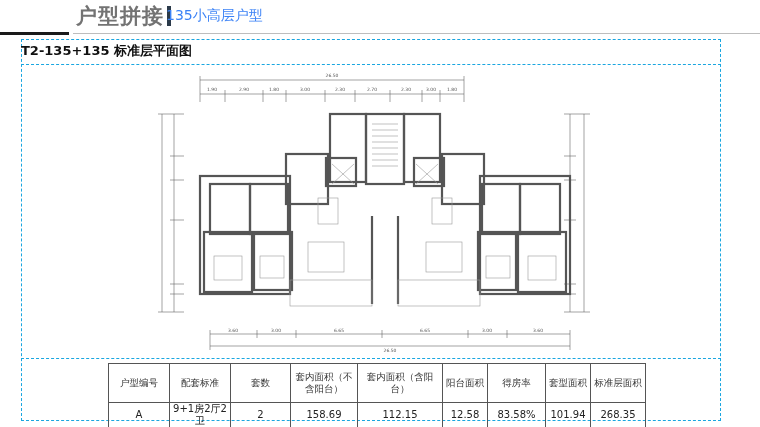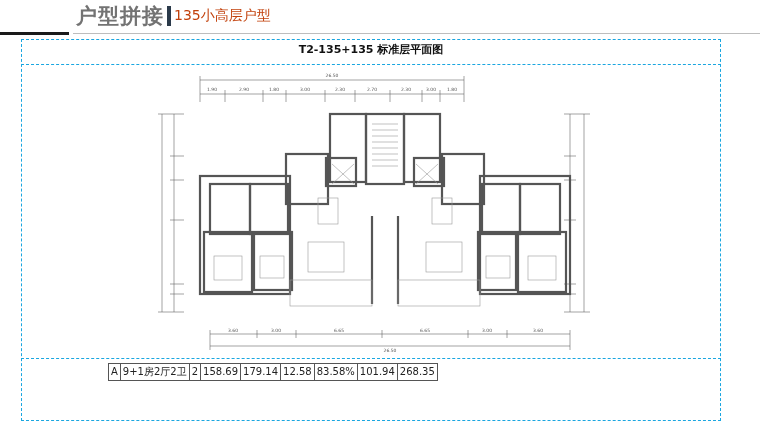--- a/index.html
+++ b/index.html
@@ -1,25 +1,25 @@
 <!DOCTYPE html>
 <html><head>
 <meta charset="utf-8">
 <style>
   html,body{margin:0;padding:0;background:#ffffff;}
   body{width:760px;height:427px;position:relative;overflow:hidden;font-family:"DejaVu Sans","Liberation Sans",sans-serif;}
   .hdr-title{position:absolute;left:76px;top:2px;font-size:21px;font-weight:bold;color:#737373;letter-spacing:1px;}
   .hdr-bar{position:absolute;left:167px;top:6px;width:4px;height:20px;background:#2b3a4a;}
-  .hdr-sub{position:absolute;left:174px;top:7px;font-size:14px;color:#c2410c;}
+  .hdr-sub{position:absolute;left:166px;top:7px;font-size:14px;color:#3b82f6;}
   .rule-dark{position:absolute;left:0;top:32px;width:69px;height:3px;background:#1a1a1a;}
   .rule-light{position:absolute;left:73px;top:33px;width:687px;height:1px;background:#bdbdbd;}
   .frame{position:absolute;left:21px;top:39px;width:700px;height:382px;border:1.5px dashed #1aa6e0;box-sizing:border-box;}
   .frame-div1{position:absolute;left:21px;top:64px;width:700px;height:0;border-top:1.5px dashed #1aa6e0;}
   .frame-div2{position:absolute;left:21px;top:358px;width:700px;height:0;border-top:1.5px dashed #1aa6e0;}
-  .plan-title{position:absolute;left:21px;top:42px;width:700px;text-align:center;font-size:11px;font-weight:bold;color:#111;}
+  .plan-title{position:absolute;left:21px;top:42px;width:700px;text-align:left;font-size:13px;font-weight:bold;color:#111;}
   .plan{position:absolute;left:150px;top:66px;width:470px;height:288px;}
   table.spec{position:absolute;left:108px;top:363px;border-collapse:collapse;font-size:9.5px;color:#333;}
   table.spec td{border:1px solid #555;text-align:center;padding:0 2px;line-height:12px;}
   table.spec tr.h td{height:38px;}
   table.spec tr.d td{height:16px;font-size:10px;color:#222;}
   .r{text-align:center;margin-top:36px;}
 </style>
 </head>
 <body>
 
@@ -141,25 +141,36 @@
 
     <rect x="64" y="190" width="28" height="24"></rect>
     <rect x="110" y="190" width="24" height="22"></rect>
     <rect x="378" y="190" width="28" height="24"></rect>
     <rect x="336" y="190" width="24" height="22"></rect>
   </g>
 </svg>
 
 <table class="spec">
   <tbody>
+      <tr class="h">
+    <td style="width:56px">户型编号</td>
+    <td style="width:56px">配套标准</td>
+    <td style="width:55px">套数</td>
+    <td style="width:62px">套内面积（不含阳台）</td>
+    <td style="width:80px">套内面积（含阳台）</td>
+    <td style="width:40px">阳台面积</td>
+    <td style="width:53px">得房率</td>
+    <td style="width:40px">套型面积</td>
+    <td style="width:50px">标准层面积</td>
+  </tr>
   <tr class="d">
     <td>A</td>
     <td>9+1房2厅2卫</td>
     <td>2</td>
     <td>158.69</td>
-    <td>179.14</td>
+    <td>112.15</td>
     <td>12.58</td>
     <td class="r">83.58%</td>
     <td>101.94</td>
     <td class="r">268.35</td>
   </tr>
 </tbody>
   </table>
 
 </body></html>

